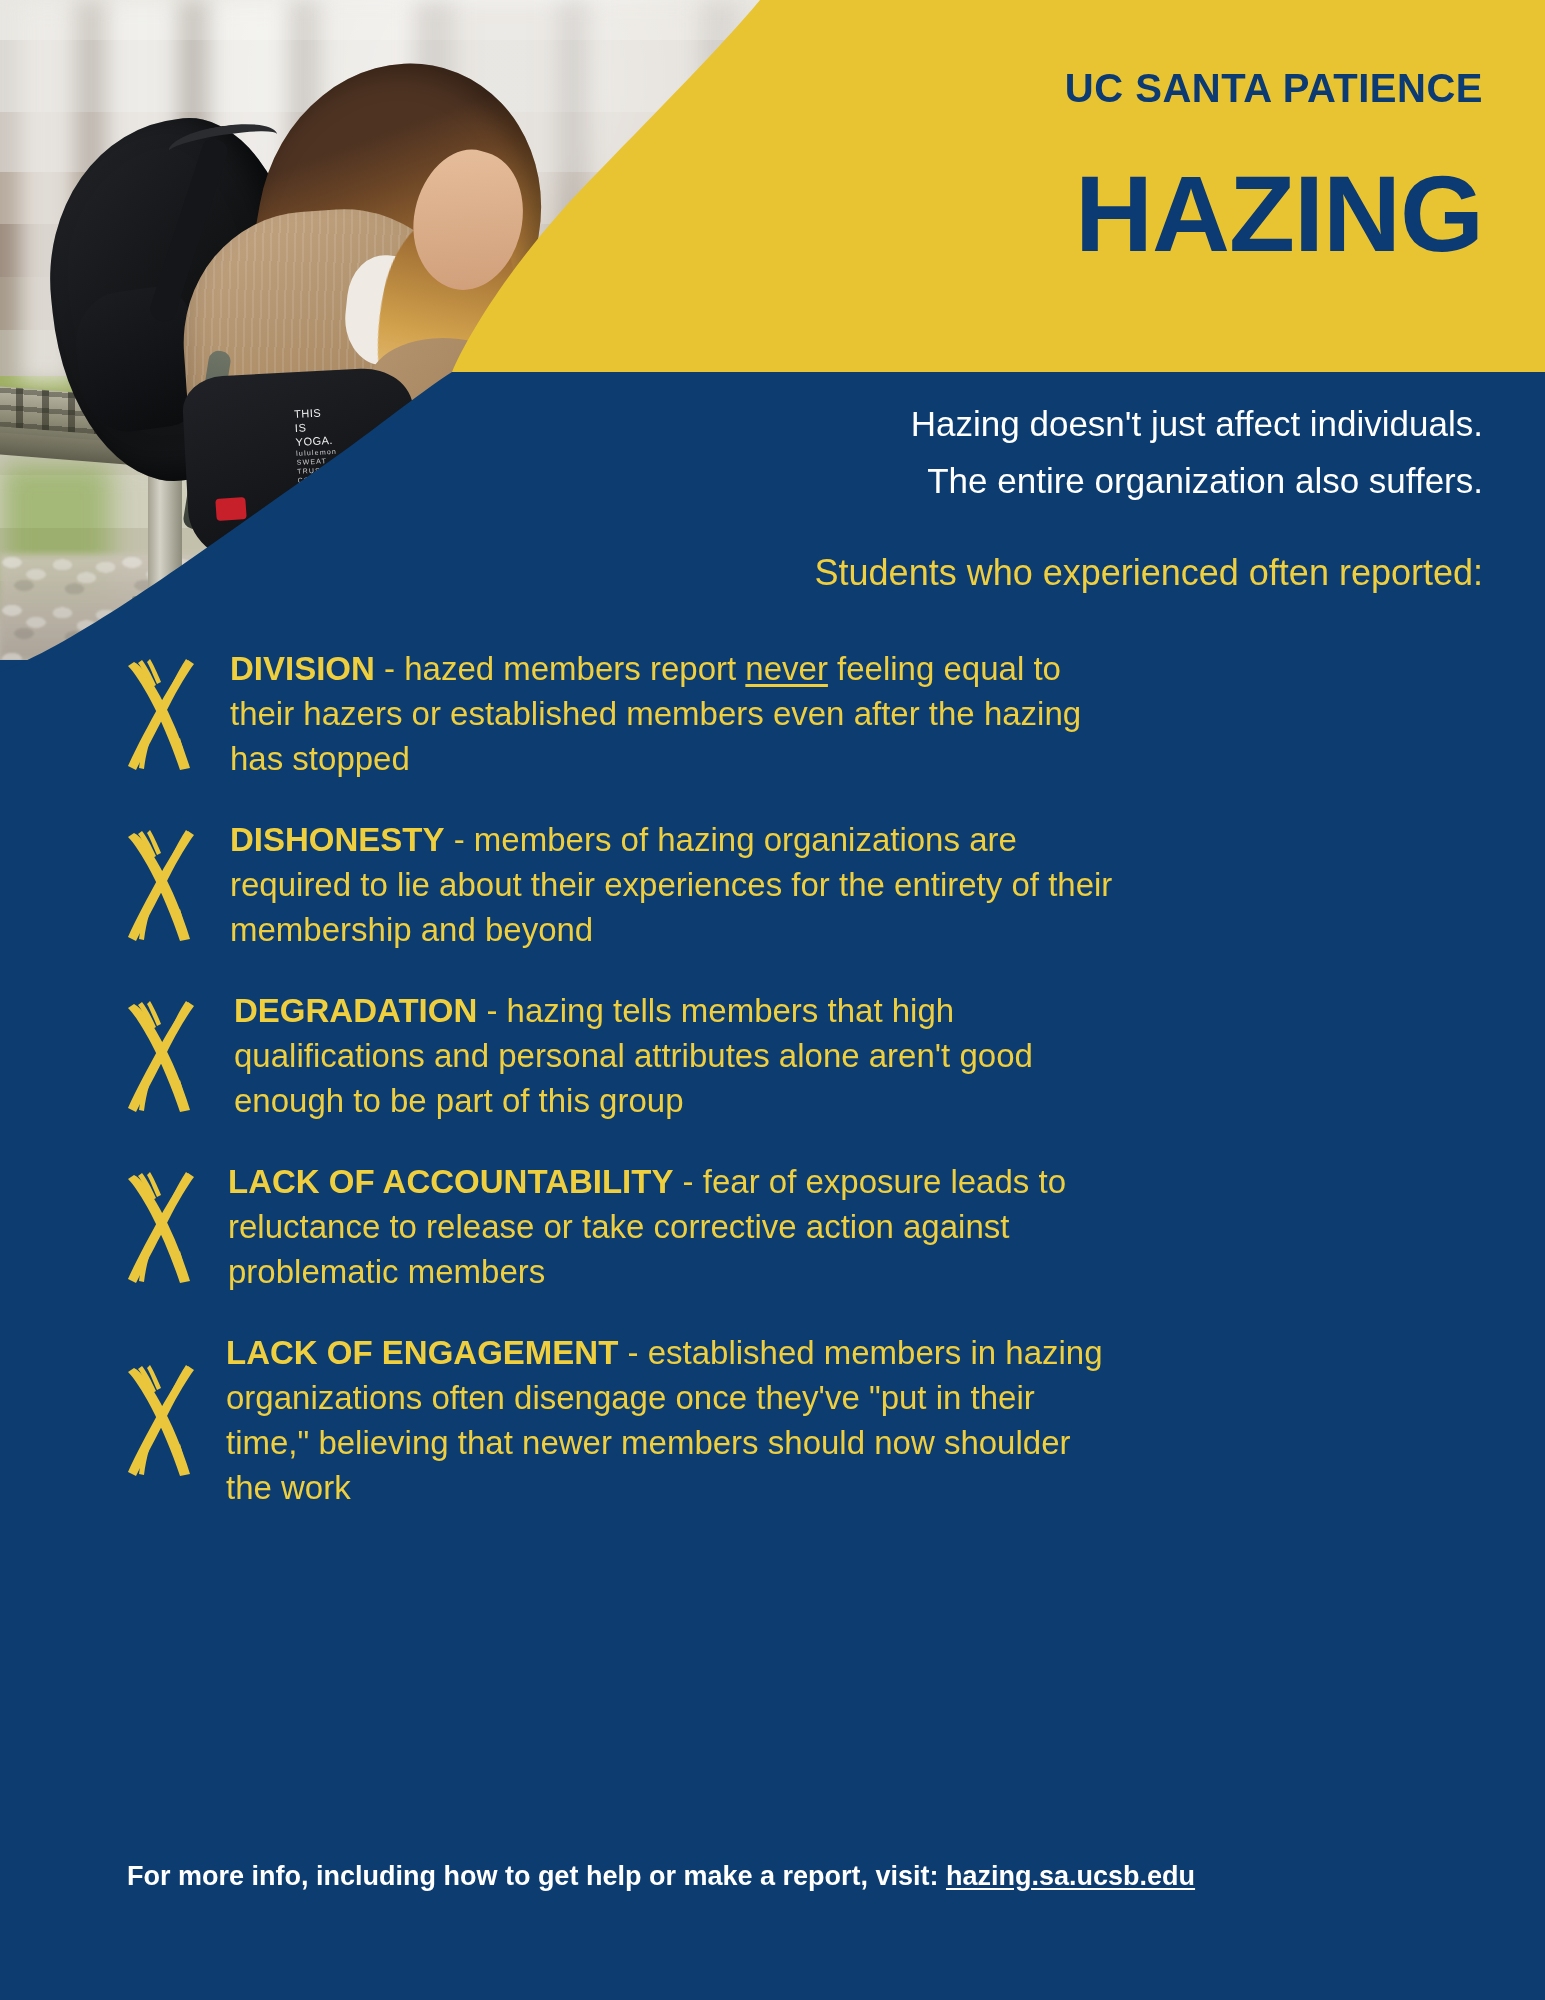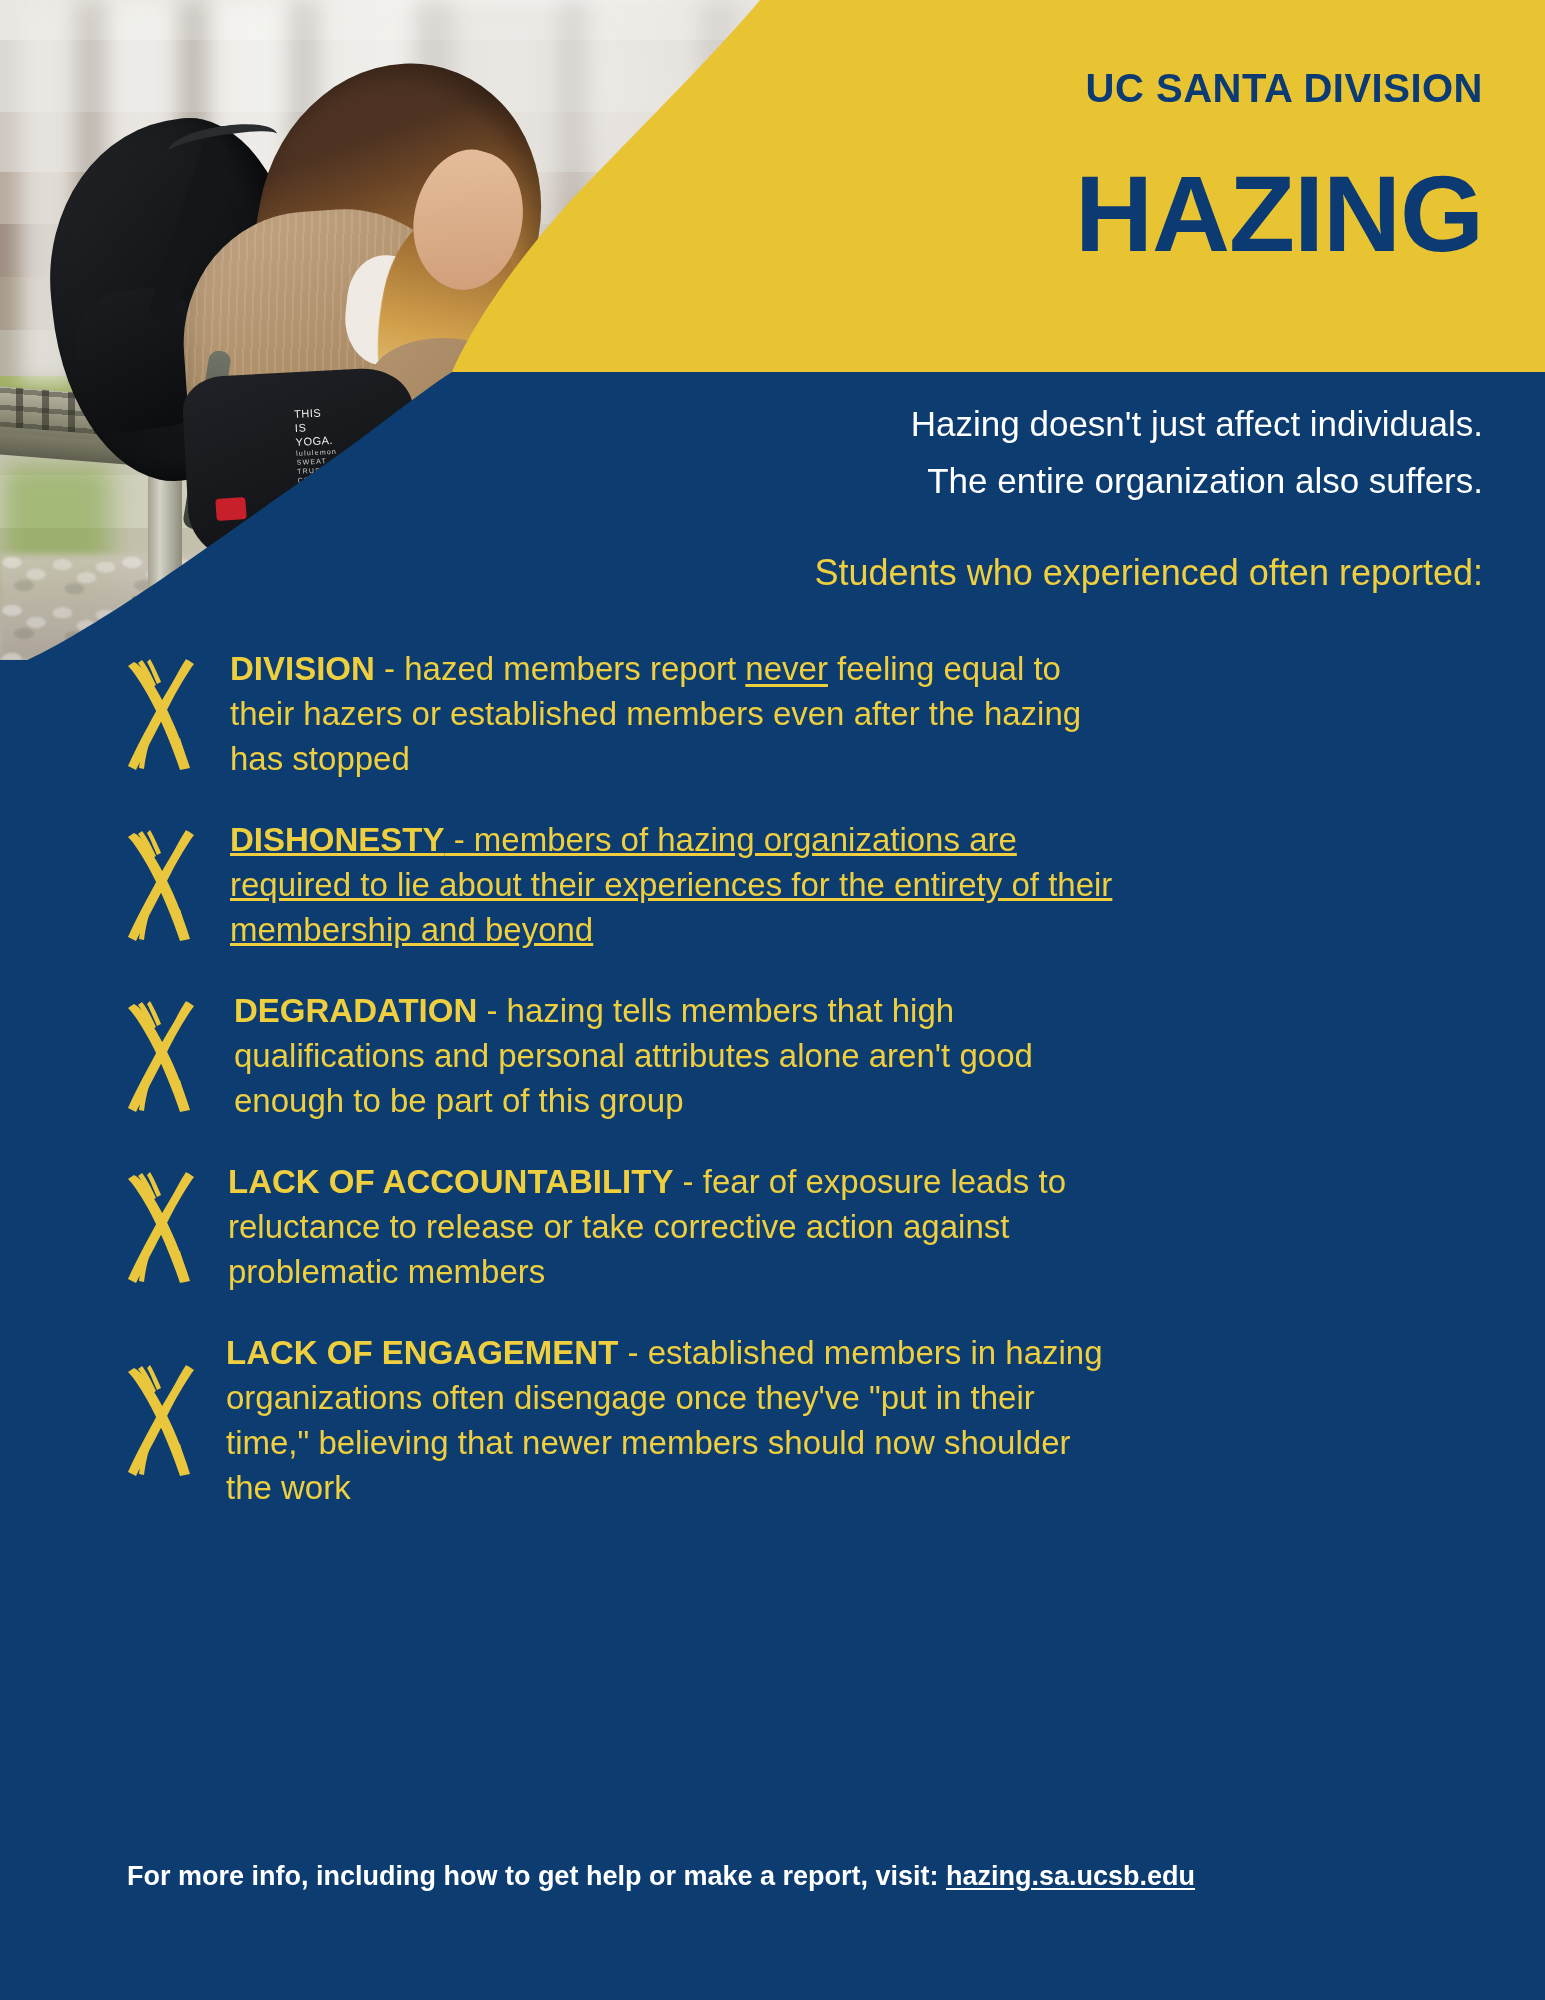--- a/index.html
+++ b/index.html
@@ -320,21 +320,21 @@
   .bullet-body{
     flex:1 1 auto; color:#efcf3e;
     font-size:33px; line-height:45px; font-weight:400;
     padding-top:6px;
   }
   .bullet-body b{ font-weight:bold; }
   .bullet-body u{ text-decoration:underline; text-underline-offset:4px; }
 
   
   .b1 .bullet-body{ padding-left:14px; }
-  .b2 .bullet-body{ padding-left:14px;text-decoration:underline; }
+  .b2 .bullet-body{ padding-left:14px; }
   .b3 .bullet-body{ padding-left:18px; }
   .b4 .bullet-body{ padding-left:12px; }
   .b5 .bullet-body{ padding-left:10px; }
 
   
   #footer{
     position:absolute; z-index:6; left:0; top:1861px;
     width:1322px; text-align:center;
     color:#ffffff; font-size:27px; font-weight:bold;
     font-family:"Liberation Sans", sans-serif;
@@ -389,21 +389,21 @@
     </div>
     <div class="shin"></div>
 
   </div>
 
   <div class="blue-rest"></div>
   <div class="blue-wedge"></div>
 
   <div class="yellow-block"></div>
 
-  <div class="hdr" id="uc-line">UC SANTA DIVISION</div>
+  <div class="hdr" id="uc-line">UC SANTA PATIENCE</div>
   <div class="hdr" id="hazing-title">HAZING</div>
 
   <div class="intro" id="intro-1">Hazing doesn't just affect individuals.</div>
   <div class="intro" id="intro-2">The entire organization also suffers.</div>
 
   <div id="subhead">Students who experienced often reported:</div>
 
   <div id="bullets">
       <div class="bullet b1">
         <div class="xmark">

